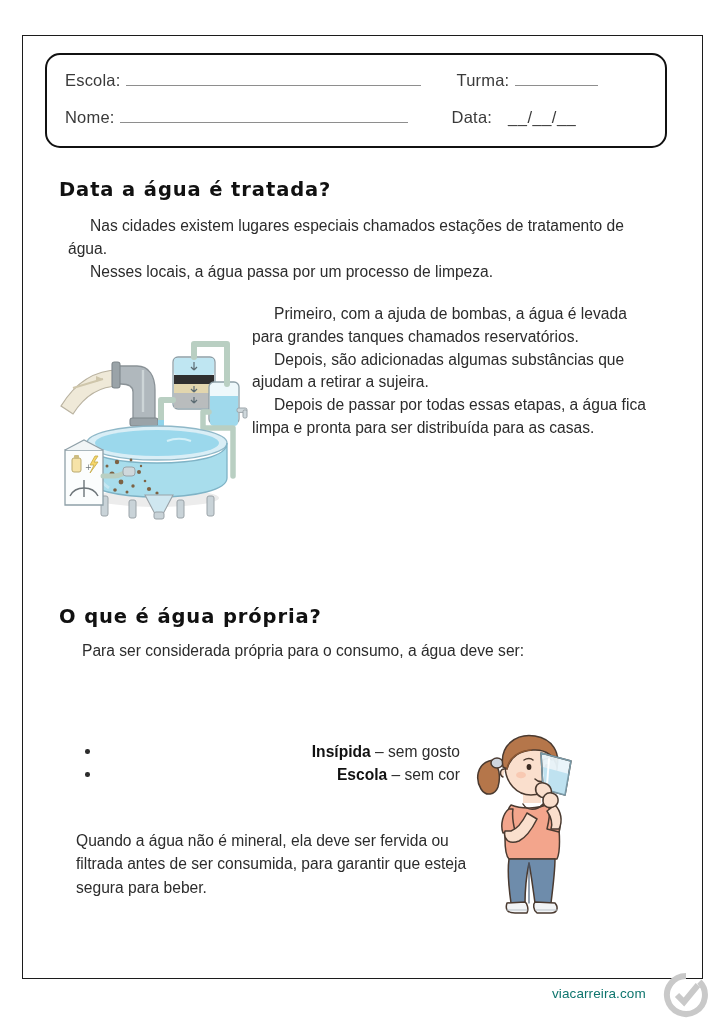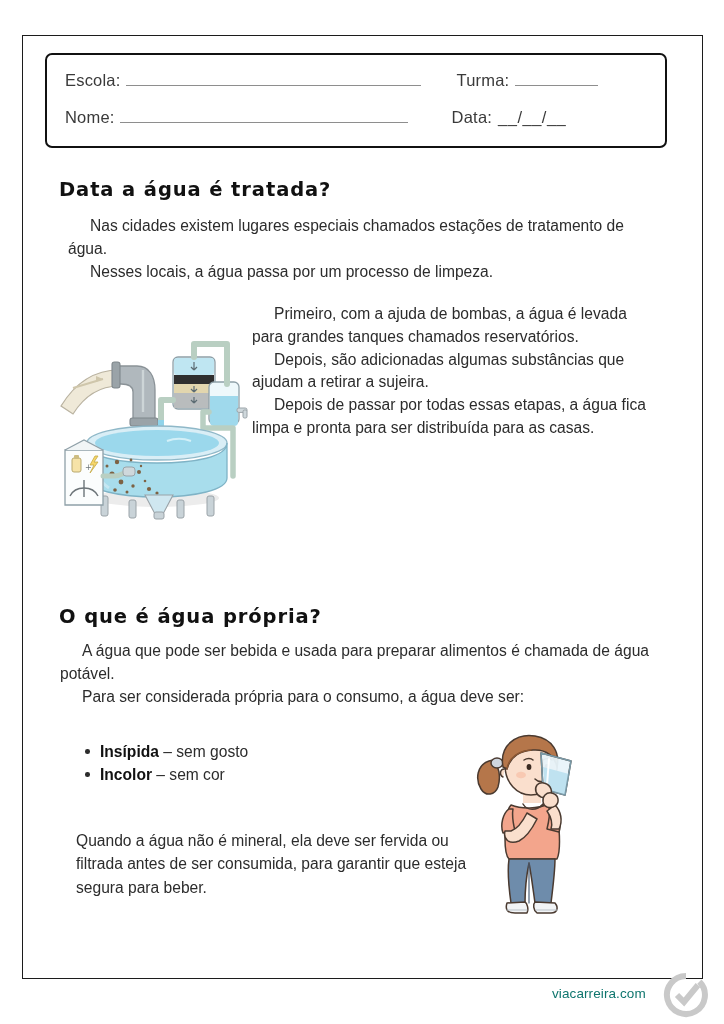--- a/index.html
+++ b/index.html
@@ -30,21 +30,21 @@
   }
 
   
   .id-box {
     position: absolute;
     left: 45px;
     top: 53px;
     width: 622px;
     height: 95px;
     border: 2.2px solid #111;
-    border-radius: 7px;
+    border-radius: 15px;
     box-sizing: border-box;
     background: #fff;
   }
   .id-row {
     position: absolute;
     left: 0;
     width: 100%;
     height: 34px;
     display: flex;
     align-items: baseline;
@@ -65,21 +65,21 @@
   }
   .sp-left { width: 18px; flex: none; }
   .rule-escola { width: 295px; margin-left: 5px; }
   .rule-nome   { width: 288px; margin-left: 5px; }
   .gap-a { width: 36px; flex: none; }
   .gap-b { width: 44px; flex: none; }
   .rule-turma  { width: 83px; margin-left: 6px; }
   .date-blanks {
     font-size: 16.5px;
     color: #3a3a3a;
-    margin-left: 6px;
+    margin-left: 16px;
     letter-spacing: .5px;
     white-space: nowrap;
   }
 
   
   .sec-heading {
     position: absolute;
     font-family: "DejaVu Sans", sans-serif;
     font-weight: bold;
     font-size: 19.5px;
@@ -138,20 +138,21 @@
     margin: 0;
     padding: 0 0 0 22px;
     list-style: none;
     font-size: 15.6px;
     line-height: 1.5;
     color: #2c2c2c;
   }
   #potable-list li {
     position: relative;
     padding-left: 0;
+    text-align: right;
   }
   #potable-list li::before {
     content: "";
     position: absolute;
     left: -15px;
     top: 9px;
     width: 4.6px;
     height: 4.6px;
     border-radius: 50%;
     background: #2c2c2c;
@@ -323,30 +324,29 @@
 
 <div class="body-text" id="treatment-text">
   <p class="ind">Primeiro, com a ajuda de bombas, a água é levada para grandes tanques chamados reservatórios.</p>
   <p class="ind">Depois, são adicionadas algumas substâncias que ajudam a retirar a sujeira.</p>
   <p class="ind">Depois de passar por todas essas etapas, a água fica limpa e pronta para ser distribuída para as casas.</p>
 </div>
 
 <div class="sec-heading" id="heading-2">O que é água própria?</div>
 
 <div class="body-text" id="potable-intro">
-  <p class="ind">A água que pode ser bebida e usada para preparar alimentos é chamada de água potável.</p>
   <p class="ind">Para ser considerada própria para o consumo, a água deve ser:</p>
 </div>
 
 <ul id="potable-list">
   <li>
     <b>Insípida</b><span> – </span><span>sem gosto</span>
   </li>
   <li>
-    <b>Incolor</b><span> – </span><span>sem cor</span>
+    <b>Escola</b><span> – </span><span>sem cor</span>
   </li>
 </ul>
 
 <div id="closing-note">
   <p>Quando a água não é mineral, ela deve ser fervida ou filtrada antes de ser consumida, para garantir que esteja segura para beber.</p>
 </div>
 
 <div id="girl-figure">
   <svg viewBox="0 0 132 190" width="132" height="190" aria-hidden="true">
     <g stroke="#4a3a30" stroke-width="1.5" stroke-linejoin="round" stroke-linecap="round">

